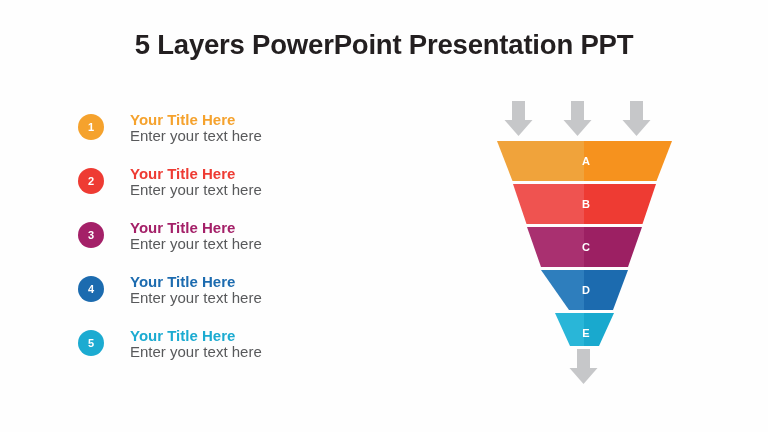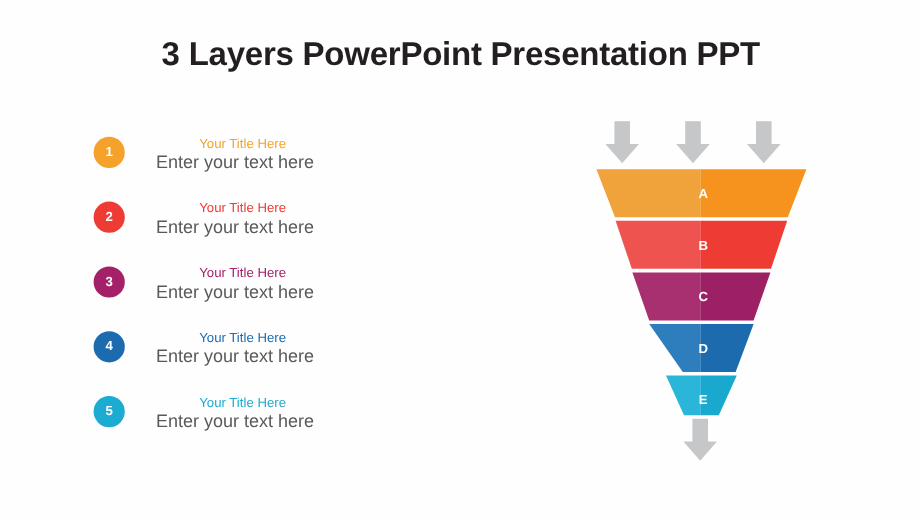--- a/index.html
+++ b/index.html
@@ -59,25 +59,24 @@
     align-items: center;
     justify-content: center;
     line-height: 1;
   }
   .legend-text {
     position: absolute;
     left: 52px;
     top: -2px;
   }
   .legend-title {
-    font-size: 11px;
-    font-weight: normal;
+    font-size: 15px;
+    font-weight: bold;
     line-height: 16px;
     white-space: nowrap;
-    margin-left: 36px;
   }
   .legend-sub {
     font-size: 15px;
     color: #58595b;
     line-height: 14px;
     margin-top: 1px;
     white-space: nowrap;
   }
 
   
@@ -96,21 +95,21 @@
     font-size: 11px;
     font-weight: bold;
     fill: #ffffff;
   }
 </style>
 </head>
 <body style="background: rgb(254, 254, 254);">
 
 <div class="slide">
 
-  <div class="page-title">3 Layers PowerPoint Presentation PPT</div>
+  <div class="page-title">5 Layers PowerPoint Presentation PPT</div>
 
   <div class="legend">
 
     <div class="legend-item">
       <div class="badge" style="background: rgb(245, 162, 45);">
         <span>1</span>
       </div>
       <div class="legend-text">
         <div class="legend-title" style="color: rgb(245, 162, 45);">Your Title Here</div>
         <div class="legend-sub">Enter your text here</div>

